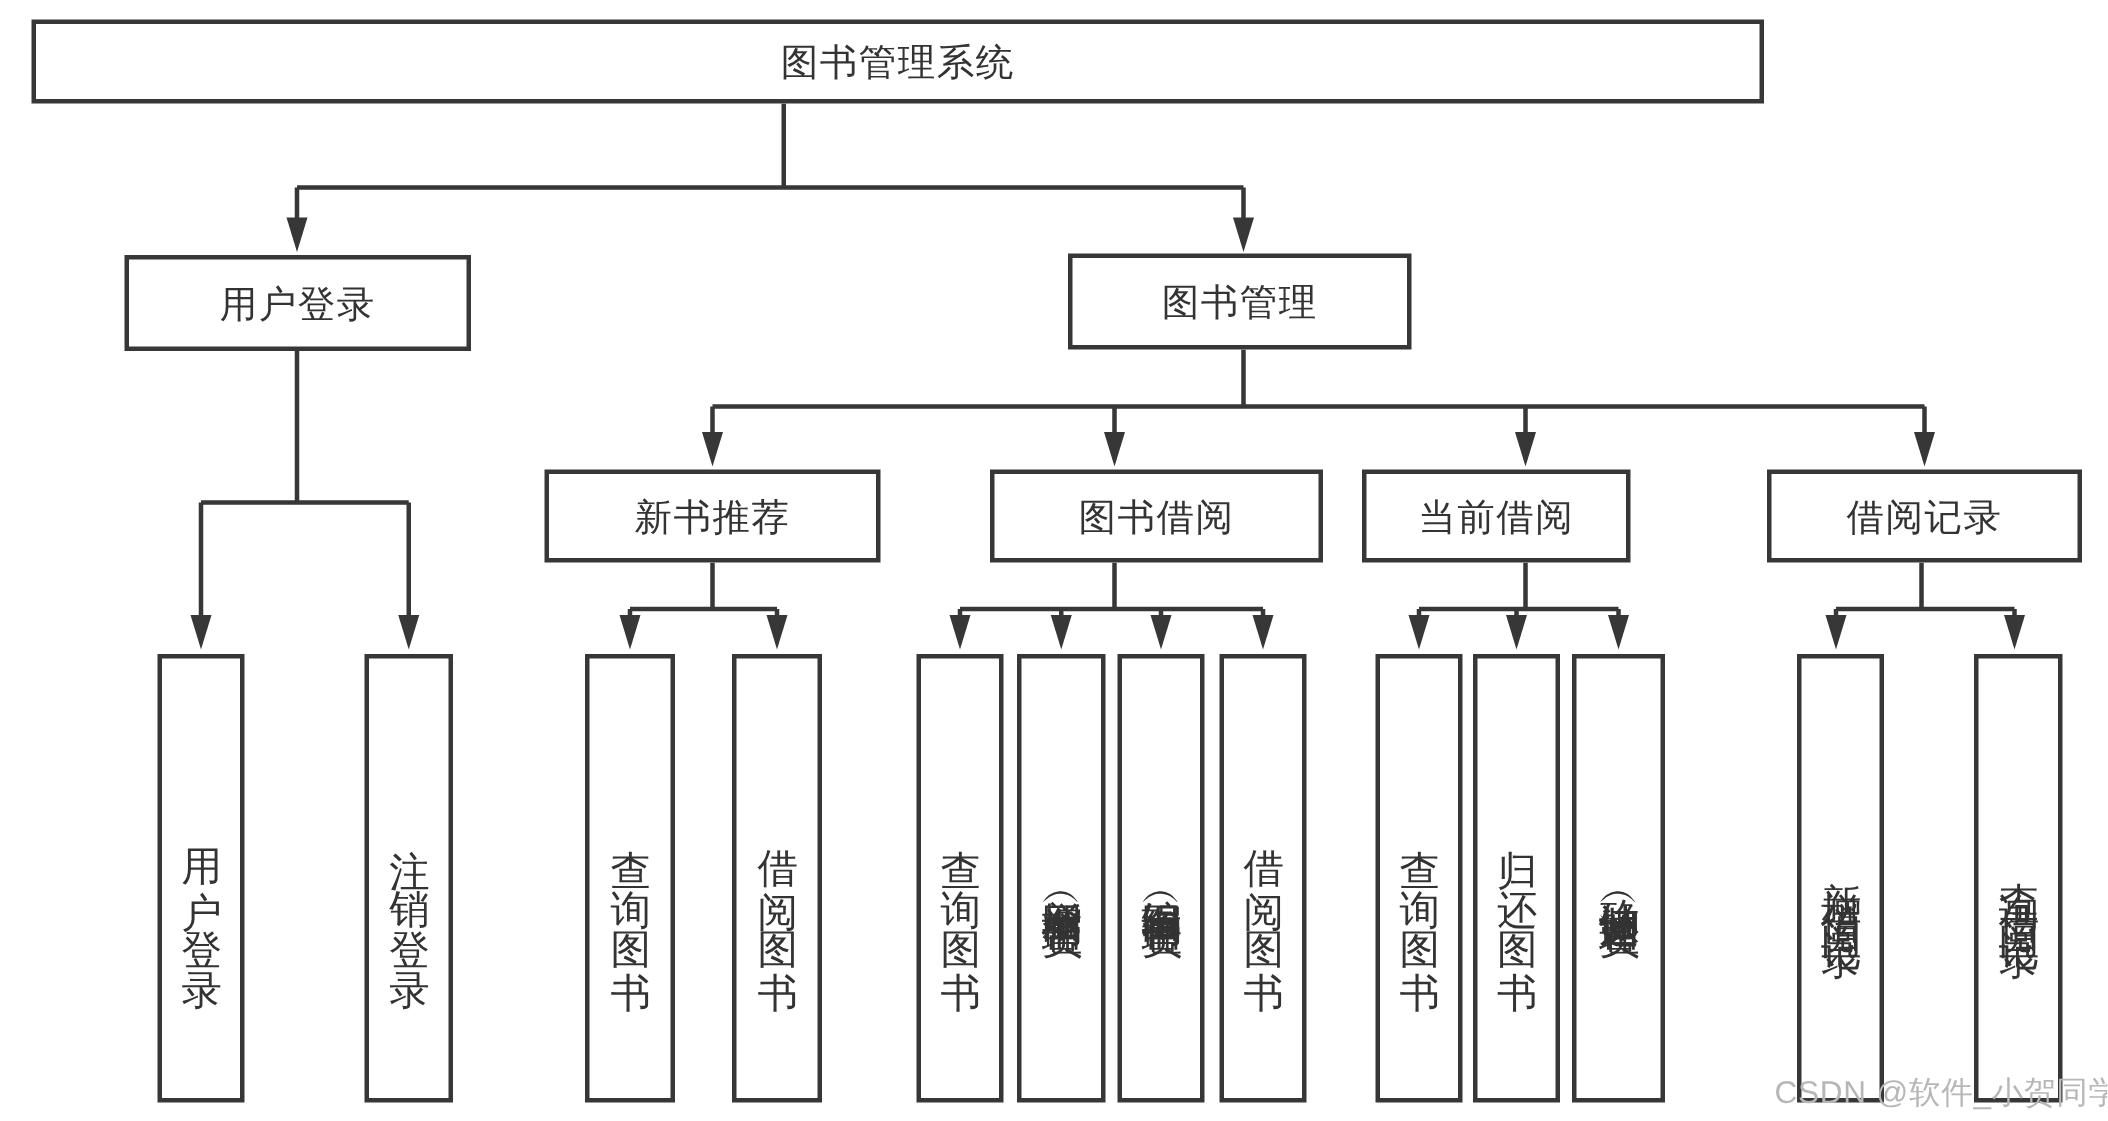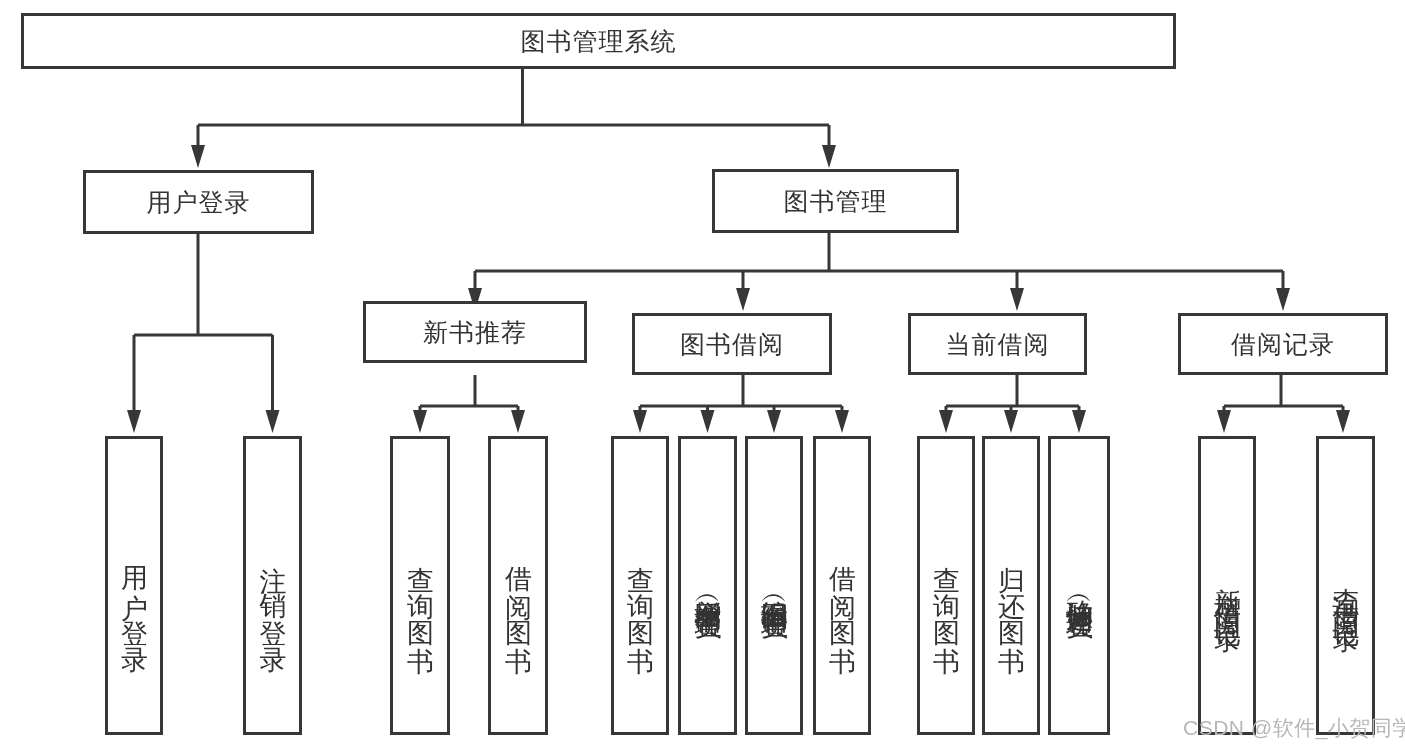--- a/index.html
+++ b/index.html
@@ -39,23 +39,23 @@
     line-height: 1;
     color: var(--text);
   }
   .vs4 span { letter-spacing: 27px; margin-bottom: -27px; }
   .vs6 span { letter-spacing: 8px;  margin-bottom: -8px; }
   .vs9 span { letter-spacing: 2px;  margin-bottom: -2px; }
 
   
   #n-root           { left: 21px;   top: 13px;  width: 1155px; height: 56px; }
   #n-user-login     { left: 83px;   top: 170px; width: 231px;  height: 64px; }
-  #n-book-mgmt      { left: 712px;  top: 169px; width: 247px;  height: 64px; }
-  #n-new-book-rec   { left: 363px;  top: 301px; width: 224px;  height: 62px; }
-  #n-book-borrow    { left: 632px;  top: 313px; width: 200px;  height: 62px; }
+  #n-book-mgmt      { left: 712px;  top: 169px; width: 229px;  height: 64px; }
+  #n-new-book-rec   { left: 363px;  top: 313px; width: 224px;  height: 62px; }
+  #n-book-borrow    { left: 660px;  top: 313px; width: 222px;  height: 62px; }
   #n-current-borrow { left: 908px;  top: 313px; width: 179px;  height: 62px; }
   #n-borrow-record  { left: 1178px; top: 313px; width: 210px;  height: 62px; }
 
   .leaf { top: 436px; height: 299px; }
   #l-0  { left: 105px;  width: 58px; }
   #l-1  { left: 243px;  width: 59px; }
   #l-2  { left: 390px;  width: 60px; }
   #l-3  { left: 488px;  width: 60px; }
   #l-4  { left: 611px;  width: 58px; }
   #l-5  { left: 678px;  width: 59px; }

